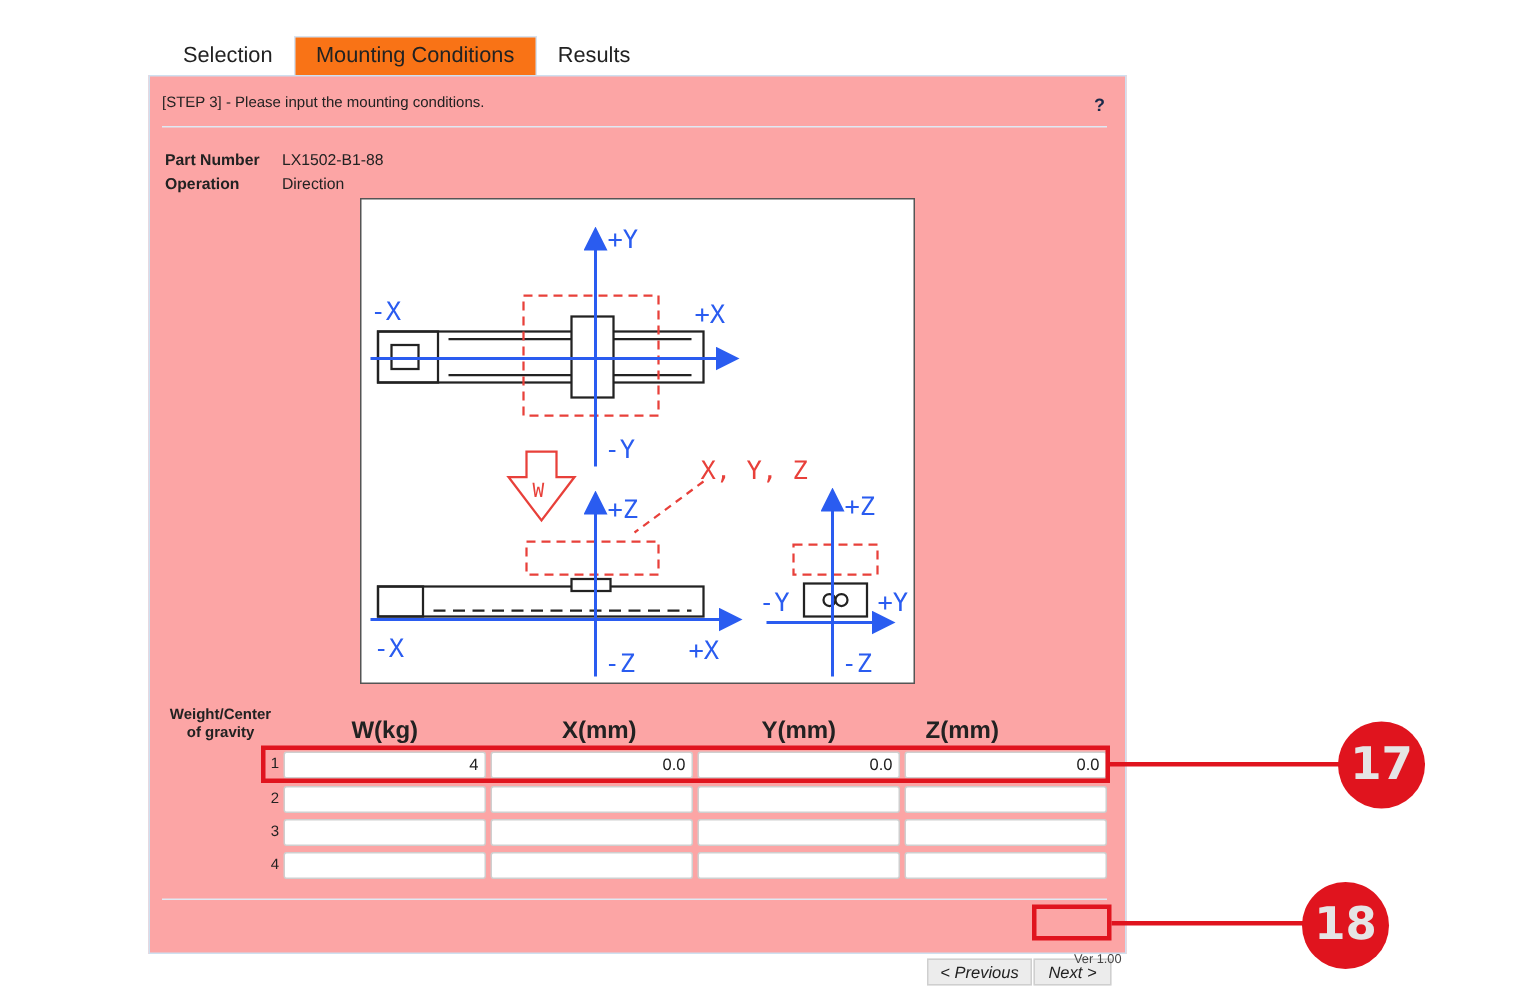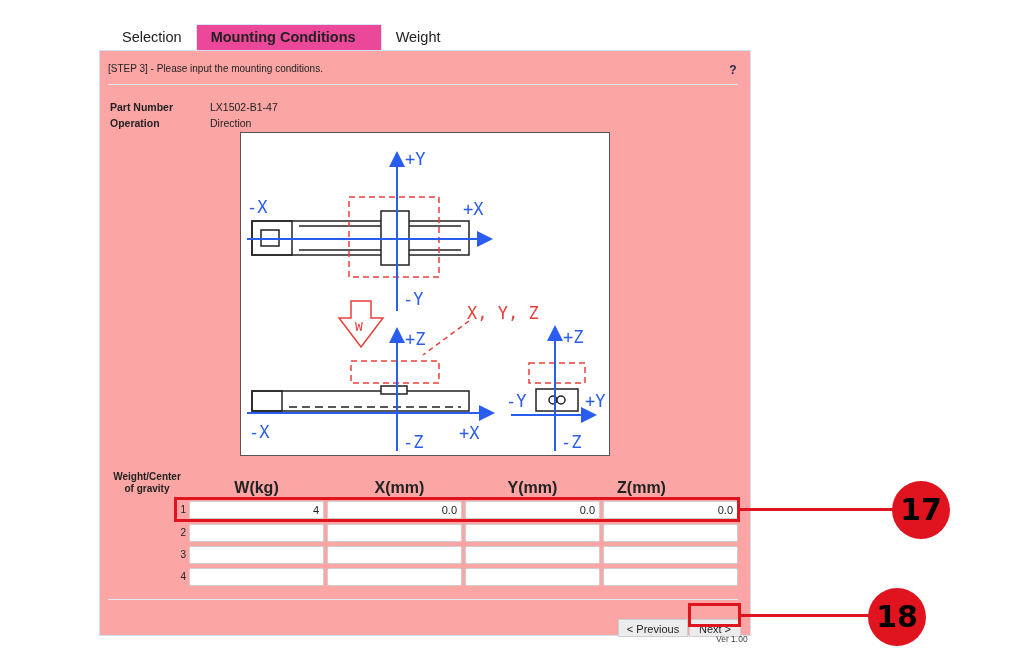--- a/index.html
+++ b/index.html
@@ -1,60 +1,60 @@
 <!DOCTYPE html>
 <html><head>
 <meta charset="utf-8">
 <style>
   html, body { margin:0; padding:0; background:#ffffff; }
   body { width:1024px; height:672px; position:relative; overflow:hidden;
          font-family: "Liberation Sans", sans-serif; color:#222; }
   .tabs { position:absolute; left:108px; top:24px; height:27px; display:flex;justify-content:flex-end; }
   .tab { font-size:14.5px; padding:5px 14px 0 14px; height:22px; color:#222; cursor:pointer; }
-  .tab.active { background:#ec4899; border:1px solid #d6e3f1; border-bottom:none; font-weight:bold; padding:4px 25px 0 14px; }
+  .tab.active { background:#f97316; border:1px solid #d6e3f1; border-bottom:none; font-weight:normal; padding:4px 14px 0 14px; }
   .panel { position:absolute; left:99px; top:50px; width:650px; height:584px;
            border:1px solid #cfe0f0; background:#fca5a5; }
   .step { position:absolute; left:8px; top:12px; font-size:10px; color:#222; }
   .help { position:absolute; right:10px; top:12px; width:14px; height:14px; border-radius:50%;
           font-size:12px; font-weight:bold; text-align:center; line-height:14px; color:#1b2a4a; }
   .hr1 { position:absolute; left:8px; right:12px; top:33px; height:1px; background:#dfe9f4; }
   .info { position:absolute; left:10px; font-size:10.5px; }
-  .info .k { display:inline-block; width:100px; font-weight:bold; }
+  .info .k { display:inline-block; width:78px; font-weight:bold; }
   .diagram { position:absolute; left:140px; top:81px; width:368px; height:322px; border:1px solid #555; background:#fff; }
   .tbl-label { position:absolute; left:8px; top:420px; width:78px; text-align:center; font-size:10px; font-weight:bold; line-height:12px; }
   .colh { position:absolute; top:428px; font-size:16px; font-weight:bold; text-align:center; }
   .rowno { position:absolute; left:72px; width:14px; text-align:right; font-size:10px; }
   .cell { position:absolute; height:18px; border:1px solid #cfcfcf; border-radius:2px; background:#fff;
           font-size:11px; text-align:right; padding-right:4px; box-sizing:border-box; line-height:16px;
           font-family: "Liberation Sans", sans-serif; }
   .hr2 { position:absolute; left:8px; right:12px; top:548px; height:1px; background:#dfe9f4; }
-  .btn { position:absolute; top:568px; height:18px; font-size:11px; line-height:18px; text-align:center;
-         background:#ececec; border:1px solid #cfcfcf; box-sizing:border-box; cursor:pointer; }
+  .btn { position:absolute; top:588px; height:18px; font-size:11px; line-height:18px; text-align:center;
+         background:#ececec; border:1px solid #cfcfcf; box-sizing:border-box; cursor:pointer;font-style:italic; }
   .ver { position:absolute; left:716px; top:634px; font-size:8.5px; color:#444; }
   .hl { position:absolute; border:3px solid #e0141e; box-sizing:border-box; }
   .callline { position:absolute; height:3px; background:#e0141e; }
-  .badge { position:absolute; width:58px; height:58px; border-radius:50%; background:#e0141e; color:#000000;
+  .badge { position:absolute; width:58px; height:58px; border-radius:50%; background:#e0141e; color:#e5e5e5;
            font-size:30px; font-weight:bold; text-align:center; line-height:58px; font-family:"DejaVu Sans", sans-serif; }
 </style>
 </head>
 <body>
 
 <div class="tabs">
   <div class="tab">Selection</div>
   <div class="tab active">Mounting Conditions</div>
-  <div class="tab">Weight</div>
+  <div class="tab">Results</div>
 </div>
 
 <div class="panel">
   <div class="step">[STEP 3] - Please input the mounting conditions.</div>
   <div class="help">?</div>
   <div class="hr1"></div>
 
   <div class="info" style="top:50px">
-    <span class="k">Part Number</span><span>LX1502-B1-47</span>
+    <span class="k">Part Number</span><span>LX1502-B1-88</span>
   </div>
   <div class="info" style="top:66px">
     <span class="k">Operation</span><span>Direction</span>
   </div>
 
   <div class="diagram">
     <svg width="368" height="322" viewBox="0 0 368 322" font-family="DejaVu Sans Mono, monospace">
       <defs>
         <marker id="ah" markerWidth="8" markerHeight="8" refX="6" refY="4" orient="auto">
           <path d="M0,0 L8,4 L0,8 z" fill="#2a5cf0"></path>

